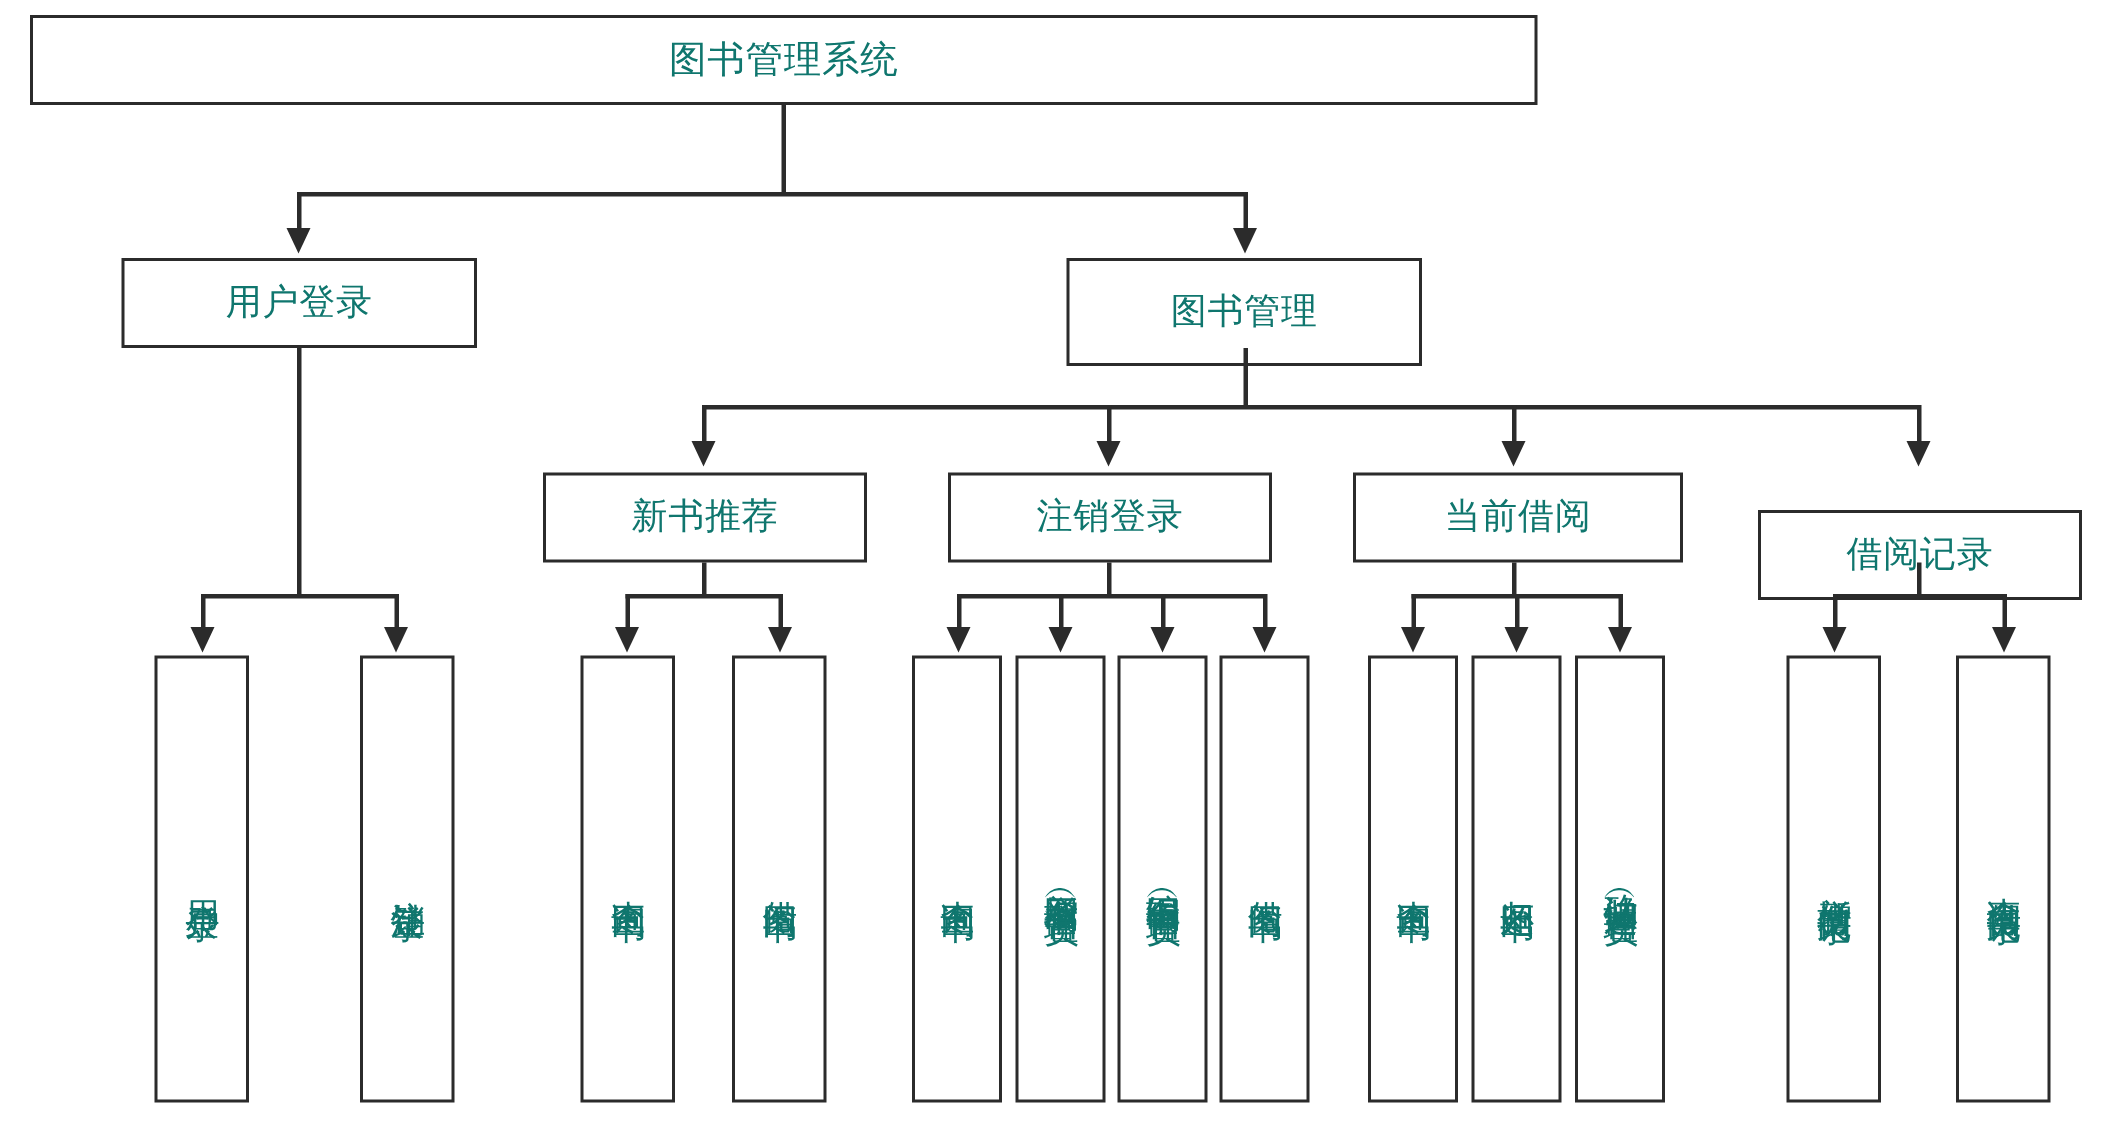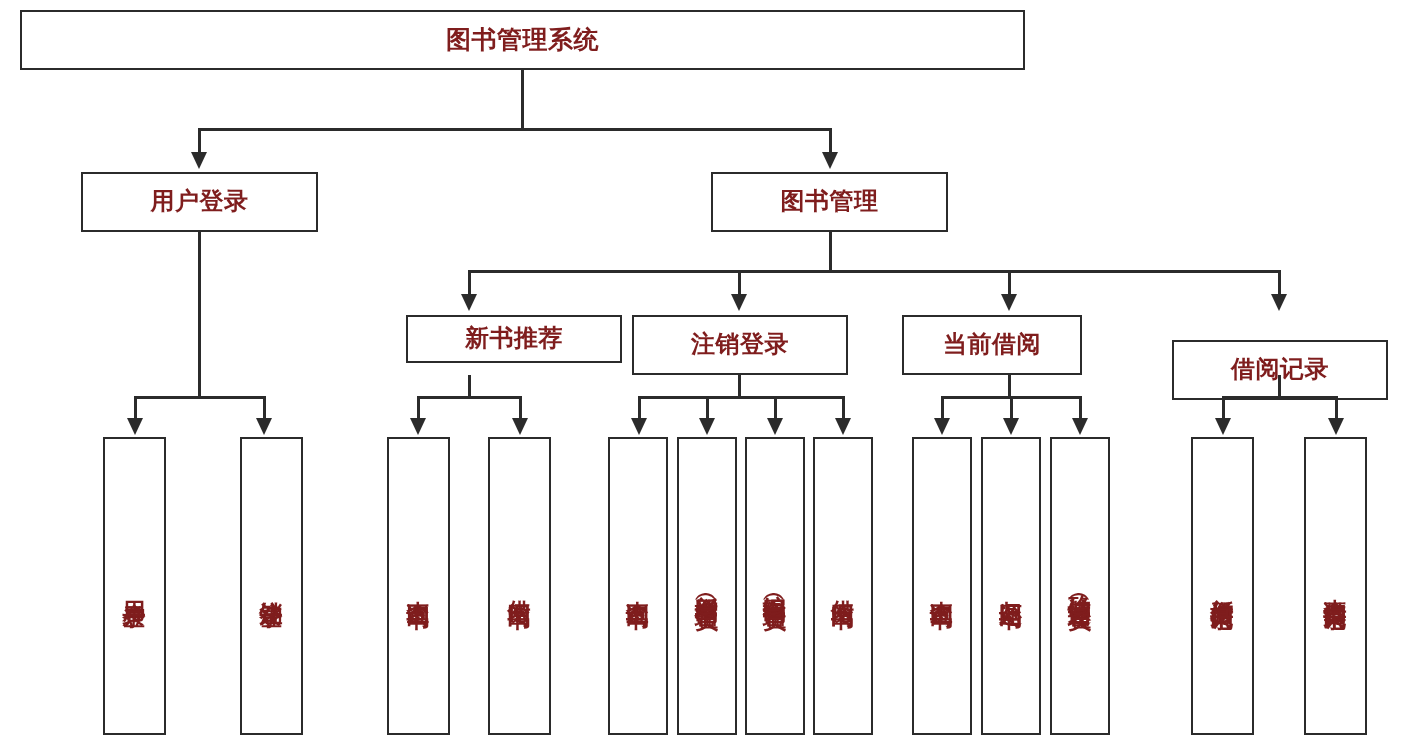--- a/index.html
+++ b/index.html
@@ -18,22 +18,21 @@
     overflow: hidden;
   }
   .node {
     position: absolute;
     box-sizing: border-box;
     border: 2.5px solid #2b2b2b;
     background: #ffffff;
     display: flex;
     align-items: center;
     justify-content: center;
-    color: #7f1d1d;
-    font-weight: bold;
+    color: #0f766e;
   }
   .node .label {
     display: block;
     text-align: center;
     line-height: 1.05;
     letter-spacing: 0.5px;
   }
   
   .node.h .label {
     font-size: 24px;
@@ -94,21 +93,21 @@
 
   <div class="ln v" style="left:198px; top:128px; width:2.5px; height:26px;"></div>
   <div class="arrow" style="left:191px; top:152px;"></div>
   <div class="ln v" style="left:829px; top:128px; width:2.5px; height:26px;"></div>
   <div class="arrow" style="left:822px; top:152px;"></div>
 
   <div class="node h" style="left:81px; top:172px; width:237px; height:60px;">
     <span class="label">用户登录</span>
   </div>
 
-  <div class="node h" style="left:711px; top:172px; width:237px; height:60px;">
+  <div class="node h" style="left:711px; top:172px; width:237px; height:72px;">
     <span class="label">图书管理</span>
   </div>
 
   <div class="ln v" style="left:198px; top:232px; width:2.5px; height:166px;"></div>
   <div class="ln h" style="left:134px; top:396px; width:131px; height:2.5px;"></div>
   <div class="ln v" style="left:134px; top:396px; width:2.5px; height:24px;"></div>
   <div class="arrow" style="left:127px; top:418px;"></div>
   <div class="ln v" style="left:263px; top:396px; width:2.5px; height:24px;"></div>
   <div class="arrow" style="left:256px; top:418px;"></div>
 
@@ -116,27 +115,27 @@
   <div class="ln h" style="left:468px; top:270px; width:812px; height:2.5px;"></div>
   <div class="ln v" style="left:468px; top:270px; width:2.5px; height:26px;"></div>
   <div class="arrow" style="left:461px; top:294px;"></div>
   <div class="ln v" style="left:738px; top:270px; width:2.5px; height:26px;"></div>
   <div class="arrow" style="left:731px; top:294px;"></div>
   <div class="ln v" style="left:1008px; top:270px; width:2.5px; height:26px;"></div>
   <div class="arrow" style="left:1001px; top:294px;"></div>
   <div class="ln v" style="left:1278px; top:270px; width:2.5px; height:26px;"></div>
   <div class="arrow" style="left:1271px; top:294px;"></div>
 
-  <div class="node h" style="left:362px; top:315px; width:216px; height:48px;margin-left:44px;">
+  <div class="node h" style="left:362px; top:315px; width:216px; height:60px;">
     <span class="label">新书推荐</span>
   </div>
   <div class="node h" style="left:632px; top:315px; width:216px; height:60px;">
     <span class="label">注销登录</span>
   </div>
-  <div class="node h" style="left:902px; top:315px; width:180px; height:60px;">
+  <div class="node h" style="left:902px; top:315px; width:220px; height:60px;">
     <span class="label">当前借阅</span>
   </div>
   <div class="node h" style="left:1172px; top:315px; width:216px; height:60px;margin-top:25px;">
     <span class="label">借阅记录</span>
   </div>
 
   <div class="ln v" style="left:468px; top:375px; width:2.5px; height:23px;"></div>
   <div class="ln h" style="left:417px; top:396px; width:104px; height:2.5px;"></div>
   <div class="ln v" style="left:417px; top:396px; width:2.5px; height:24px;"></div>
   <div class="arrow" style="left:410px; top:418px;"></div>

